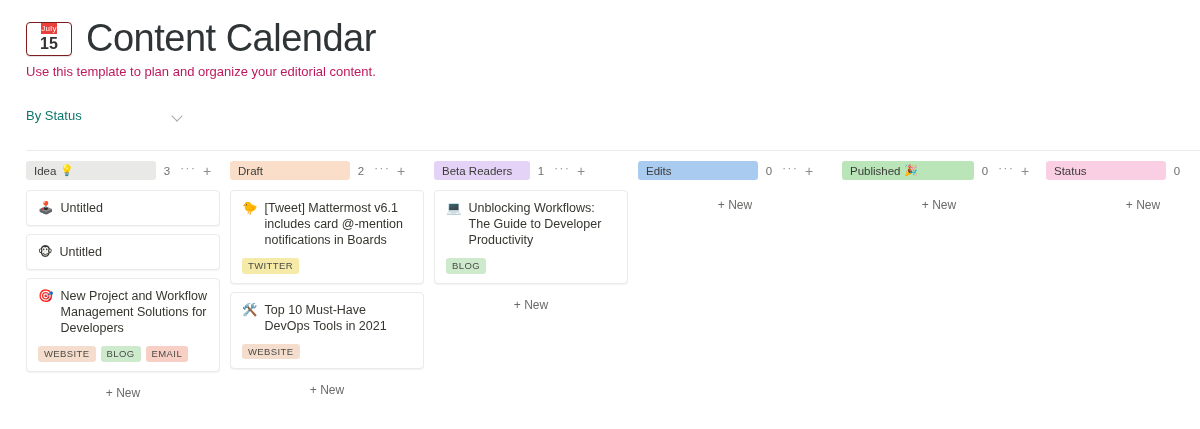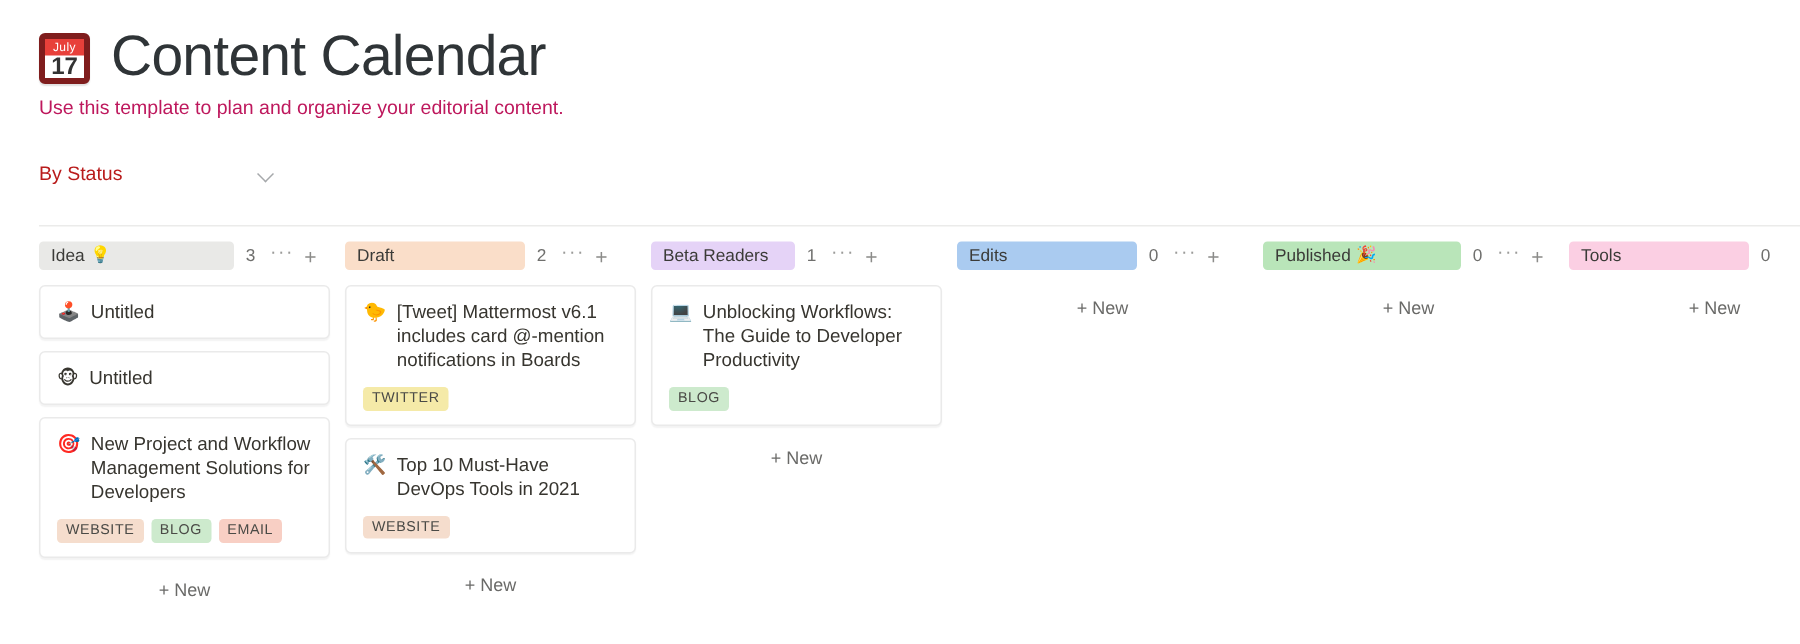--- a/index.html
+++ b/index.html
@@ -11,28 +11,29 @@
     color: #37352f;
     overflow: hidden;
   }
 
   .page { position: relative; width: 1200px; height: 429px; }
 
   
   .header { padding: 18px 0 0 26px; }
   .title-row { display: flex; align-items: center; gap: 14px; }
   .cal-icon {
-    width: 34px; height: 34px;
+    width: 46px; height: 34px;
     border-radius: 4px;
     background: #ffffff;
-    border: 4px solid #7f1d1d;
+    border: 1px solid #7f1d1d;
     overflow: hidden;
     display: flex; flex-direction: column;
     flex: none;
     box-shadow: 0 1px 1px rgba(0,0,0,.12);
+    align-items: center;
   }
   .cal-top {
     background: #e8403a; color: #fff;
     font-size: 8px; line-height: 11px; height: 11px;
     text-align: center; letter-spacing: .3px;
     font-family: "Liberation Sans", sans-serif;
   }
   .cal-bot {
     flex: 1; display: flex; align-items: center; justify-content: center;
     font-size: 16px; font-weight: bold; color: #333; line-height: 1;
@@ -50,21 +51,21 @@
     color: #be185d;
     line-height: 1.4;
   }
 
   
   .groupby {
     margin: 27px 0 0 26px;
     width: 157px;
     display: flex; align-items: center; justify-content: space-between;
     font-size: 13px;
-    color: #b91c1c;
+    color: #0f766e;
     cursor: pointer;
   }
   .chev { width: 11px; height: 11px; position: relative; opacity: .55; }
   .chev::before {
     content: ""; position: absolute; left: 1px; top: 2px;
     width: 7px; height: 7px;
     border-right: 1.6px solid #5f6368;
     border-bottom: 1.6px solid #5f6368;
     transform: rotate(45deg);
   }
@@ -160,21 +161,21 @@
 </style>
 </head>
 <body>
 
 <div class="page">
 
   <div class="header">
     <div class="title-row">
       <div class="cal-icon">
         <div class="cal-top">July</div>
-        <div class="cal-bot">17</div>
+        <div class="cal-bot">15</div>
       </div>
       <h1 class="page-title">Content Calendar</h1>
     </div>
     <div class="subtitle">Use this template to plan and organize your editorial content.</div>
   </div>
 
   <div class="groupby">
     <span>By Status</span>
     <span class="chev"></span>
   </div>
@@ -293,21 +294,21 @@
           <div class="col-dots">···</div>
           <div class="col-plus">+</div>
         </div>
         <div class="col-body">
           <button class="new-btn with-offset">+ New</button>
         </div>
       </div>
       <div class="column">
         <div class="col-head">
           <div class="chip" style="background: rgb(251, 207, 227); width: 120px;">
-            <span>Tools</span>
+            <span>Status</span>
           </div>
           <div class="col-count">0</div>
         </div>
         <div class="col-body">
           <button class="new-btn with-offset">+ New</button>
         </div>
       </div>
     </div>
 
 </div>

